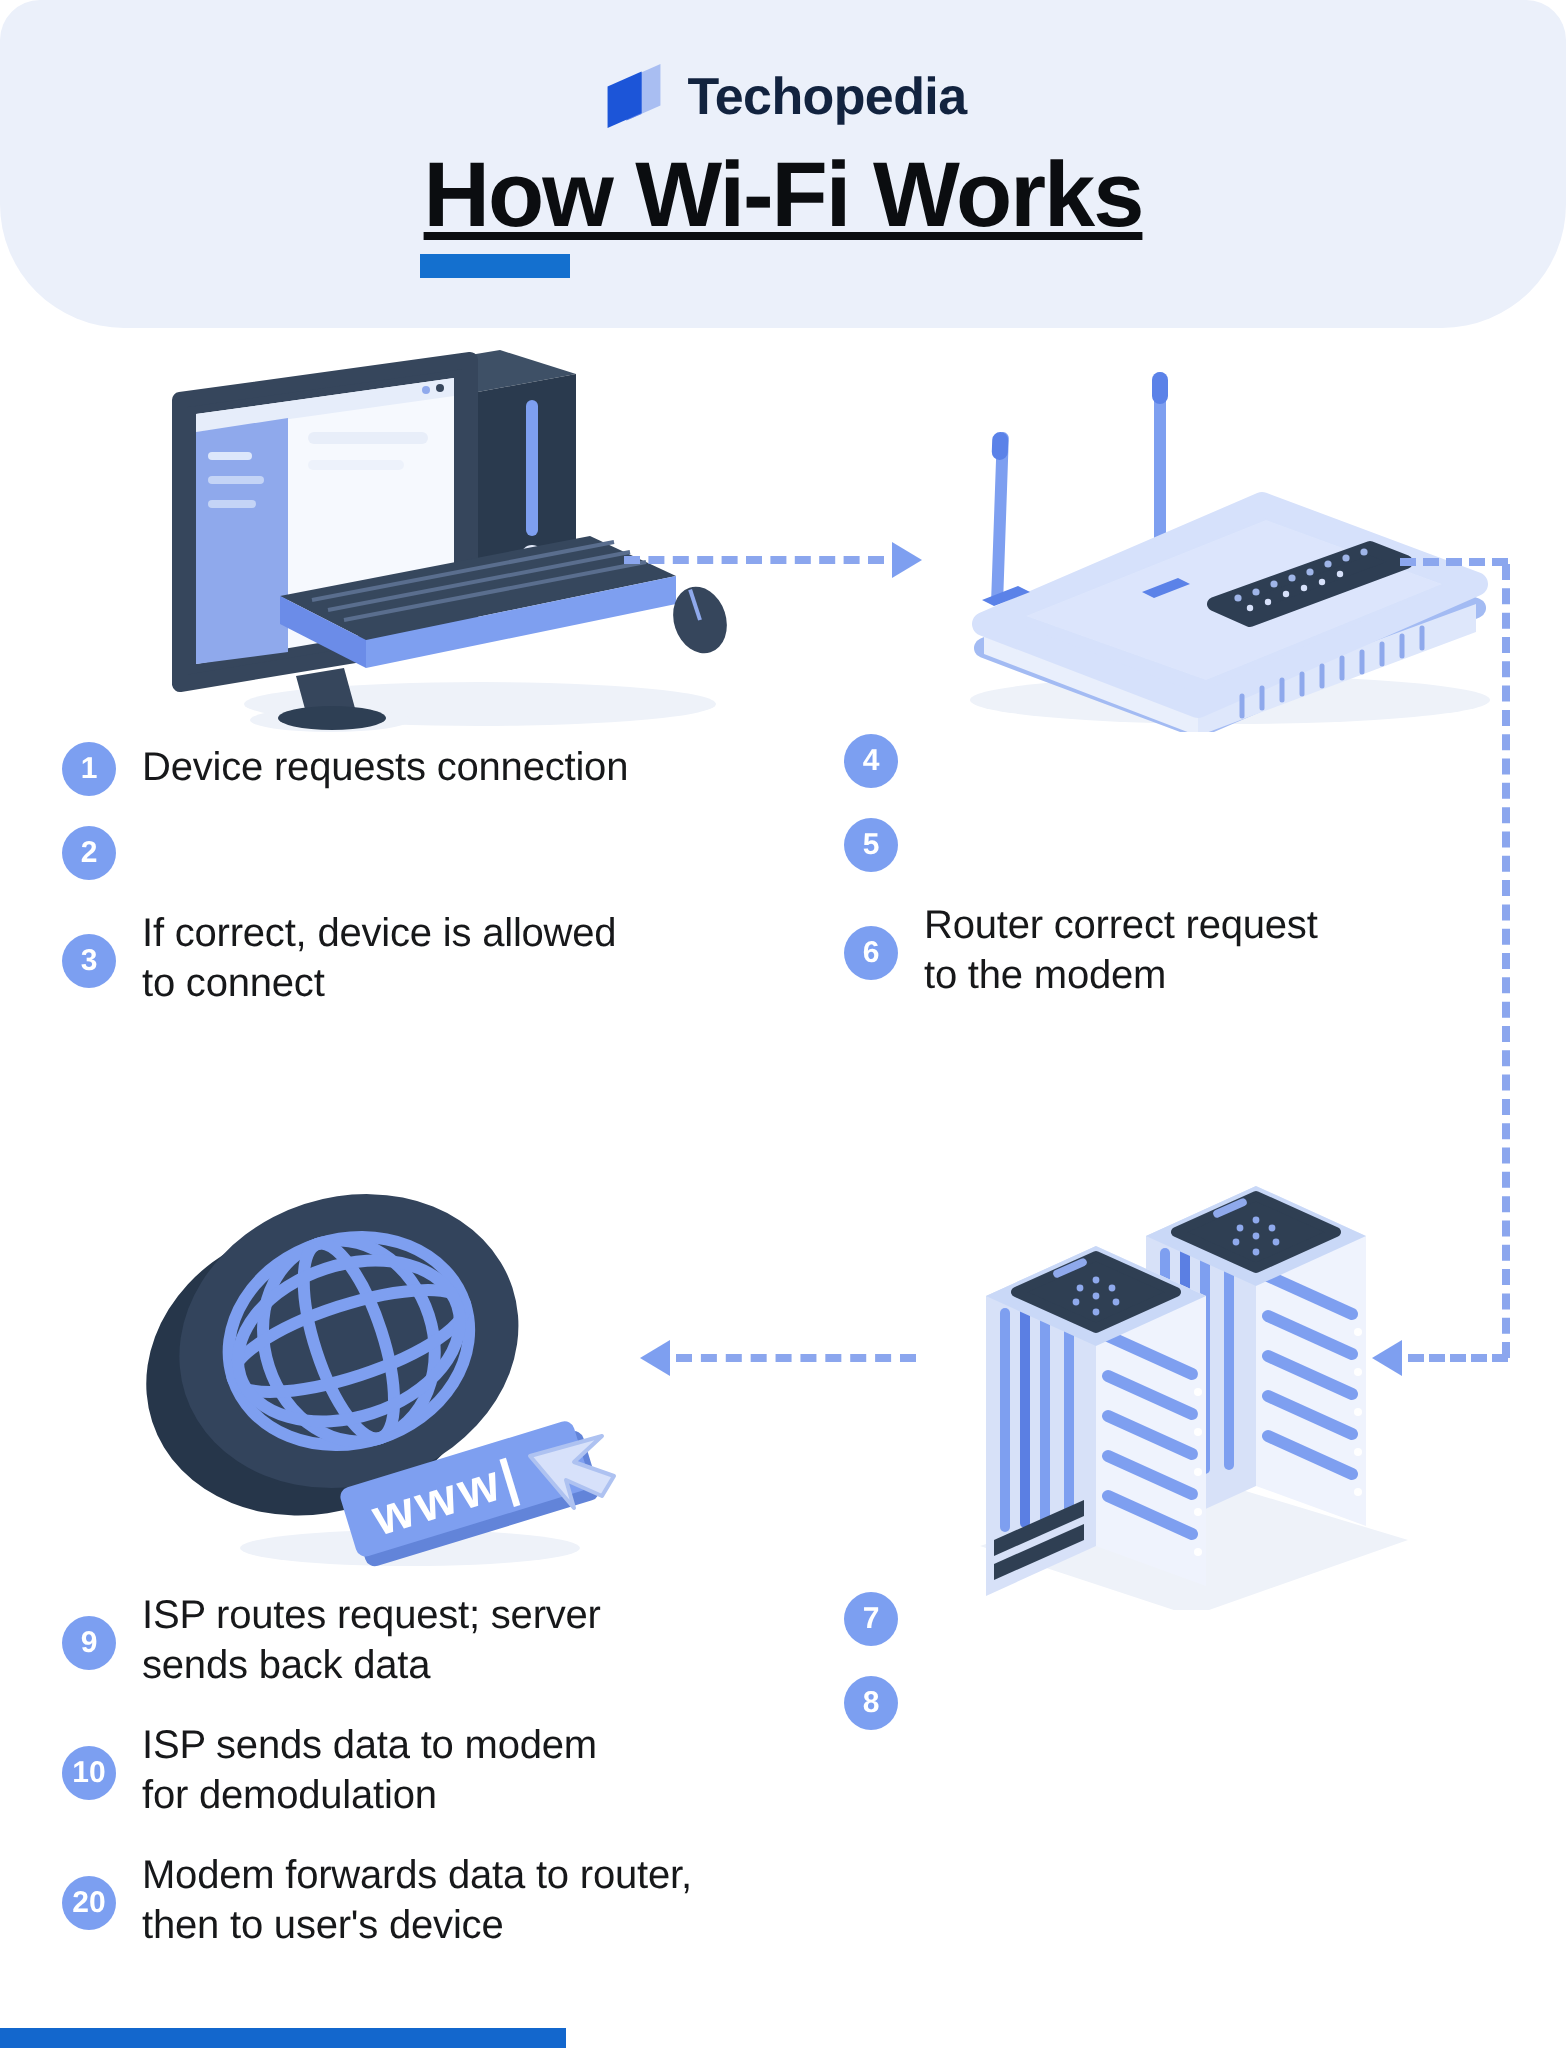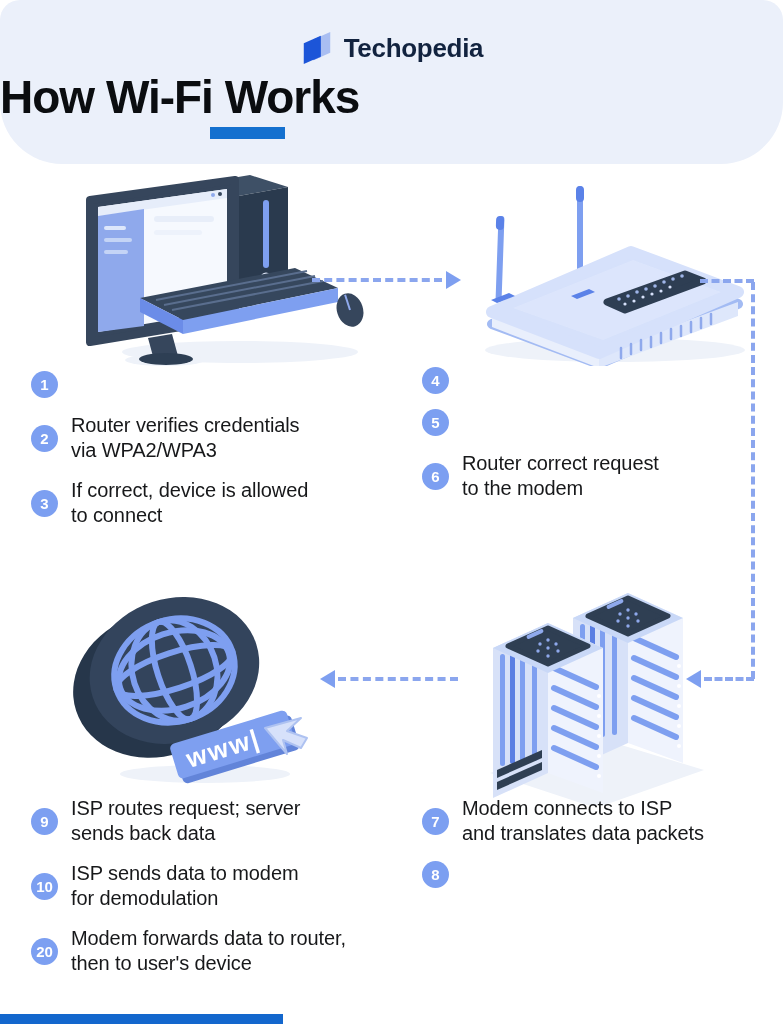--- a/index.html
+++ b/index.html
@@ -25,22 +25,22 @@
     border-radius:20px 20px 62px 62px;
   }
   .logo-row{
     position:absolute;left:0;top:30px;width:100%;
     display:flex;justify-content:center;align-items:center;gap:10px;
   }
   .brand-text{
     font-size:26px;font-weight:bold;color:var(--brand-navy);letter-spacing:-0.3px;
   }
   .page-title{
-    position:absolute;left:0;top:70px;width:100%;
-    font-size:46px;font-weight:bold;color:#0B0D10;letter-spacing:-1px;
+    position:absolute;left:0;top:70px;width:100%;text-align:center;
+    font-size:46px;font-weight:bold;color:#0B0D10;letter-spacing:-1px;text-decoration:underline;
   }
   .title-underline{
     position:absolute;left:210px;top:127px;width:75px;height:12px;
     background:var(--accent-blue);
   }
   
   .step-group{position:absolute;}
   .step-row{display:flex;align-items:center;gap:13px;margin-bottom:15px;}
   .step-num{
     flex:0 0 auto;width:27px;height:27px;border-radius:50%;
@@ -295,25 +295,24 @@
   <div class="dash-v" style="left:751px;top:282px;height:397px;"></div>
   <div class="dash-h" style="left:704px;top:677px;width:50px;"></div>
   <div class="head-left" style="left:686px;top:670px;"></div>
 
   <div class="dash-h" style="left:338px;top:677px;width:120px;"></div>
   <div class="head-left" style="left:320px;top:670px;"></div>
 
   <div class="step-group" id="group-a">
     <div class="step-row">
       <div class="step-num">1</div>
+      <div class="step-text">Device requests connection</div>
     </div>
     <div class="step-row">
       <div class="step-num">2</div>
-      <div class="step-text">Router verifies credentials
-via WPA2/WPA3</div>
     </div>
     <div class="step-row">
       <div class="step-num">3</div>
       <div class="step-text">If correct, device is allowed
 to connect</div>
     </div>
   </div>
 
   <div class="step-group" id="group-b">
     <div class="step-row">
@@ -325,22 +324,20 @@
     <div class="step-row">
       <div class="step-num">6</div>
       <div class="step-text">Router correct request
 to the modem</div>
     </div>
   </div>
 
   <div class="step-group" id="group-c">
     <div class="step-row">
       <div class="step-num">7</div>
-      <div class="step-text">Modem connects to ISP
-and translates data packets</div>
     </div>
     <div class="step-row">
       <div class="step-num">8</div>
     </div>
   </div>
 
   <div class="step-group" id="group-d">
     <div class="step-row">
       <div class="step-num">9</div>
       <div class="step-text">ISP routes request; server

